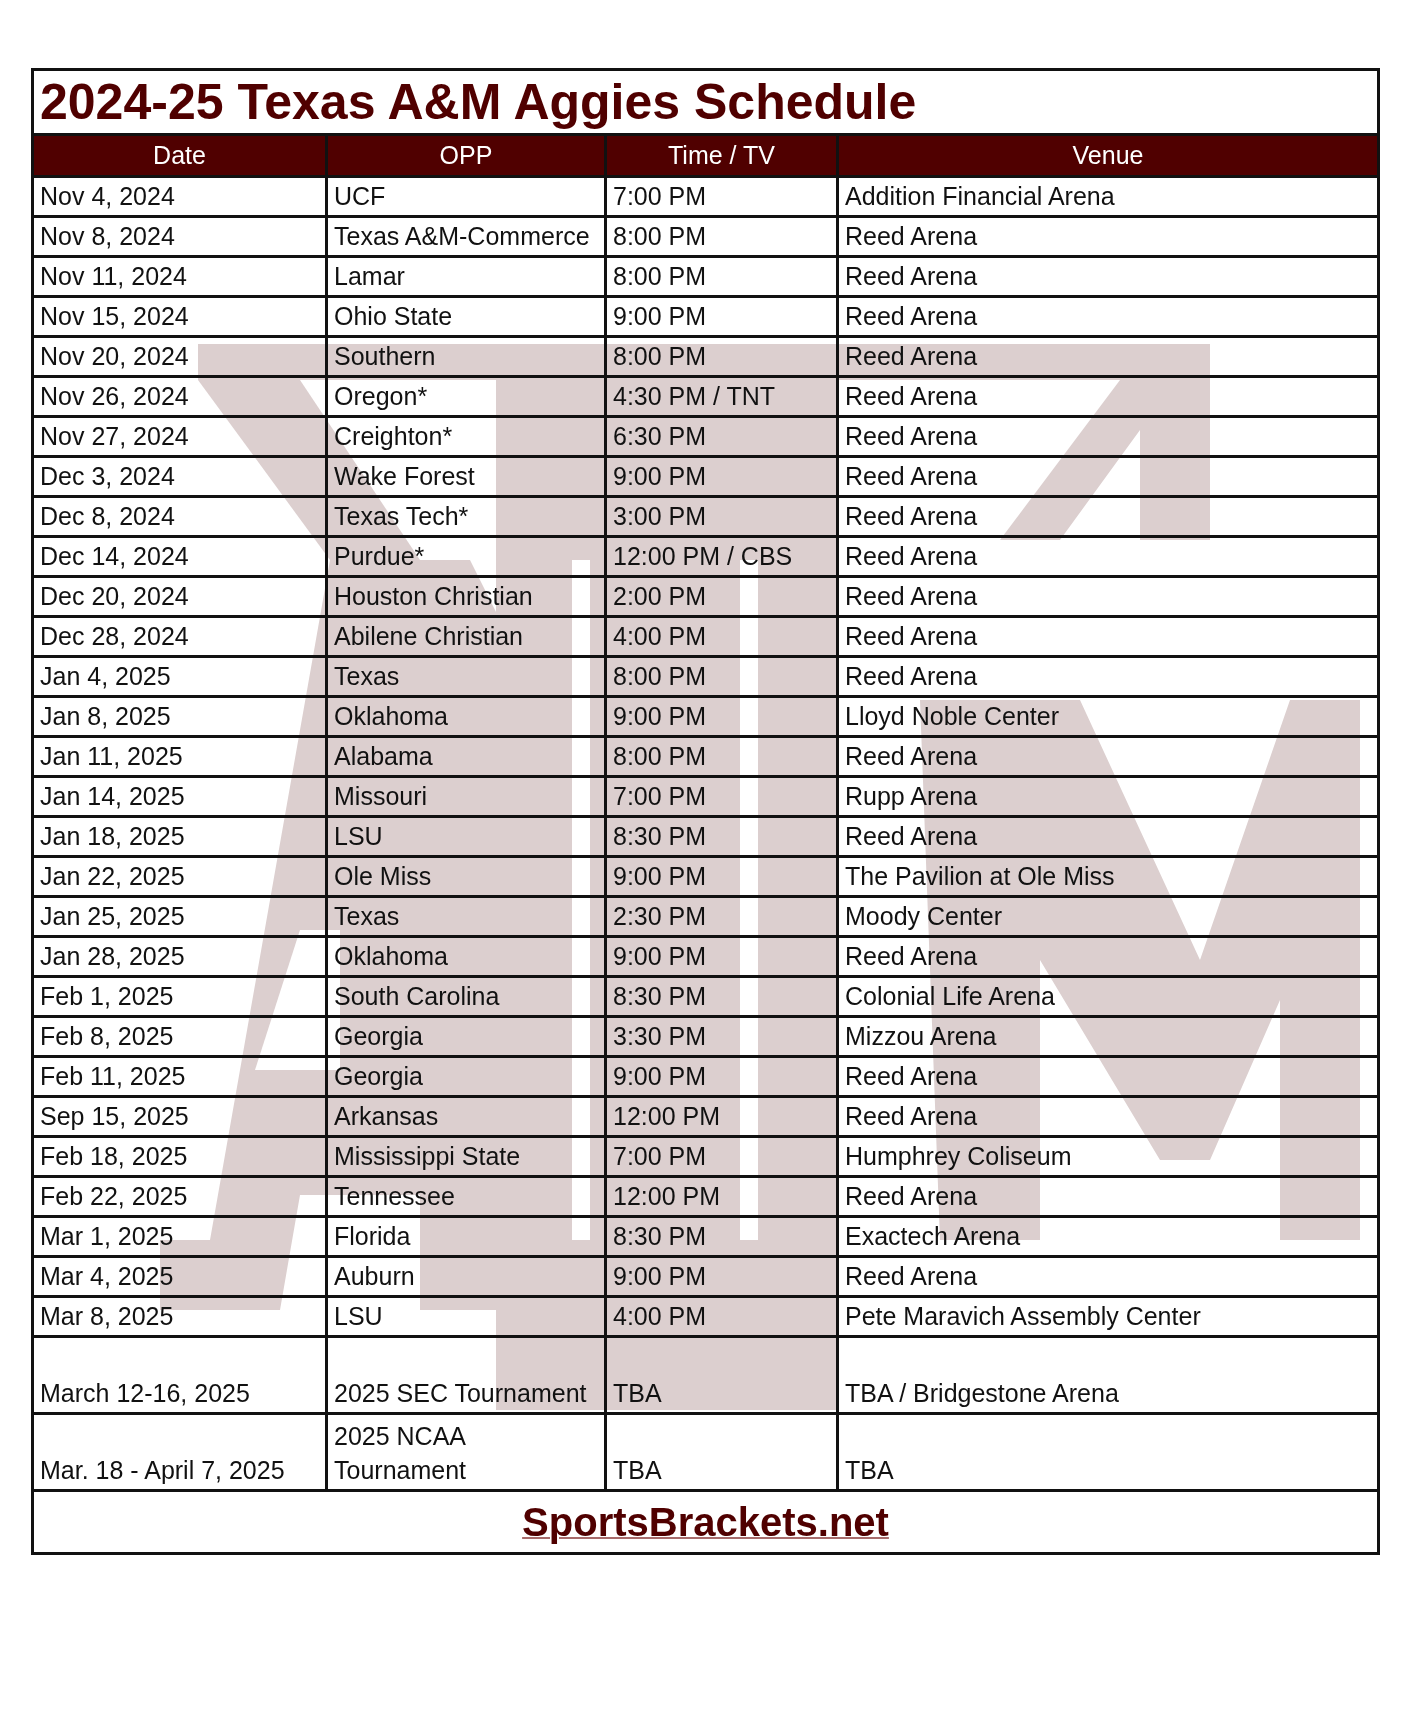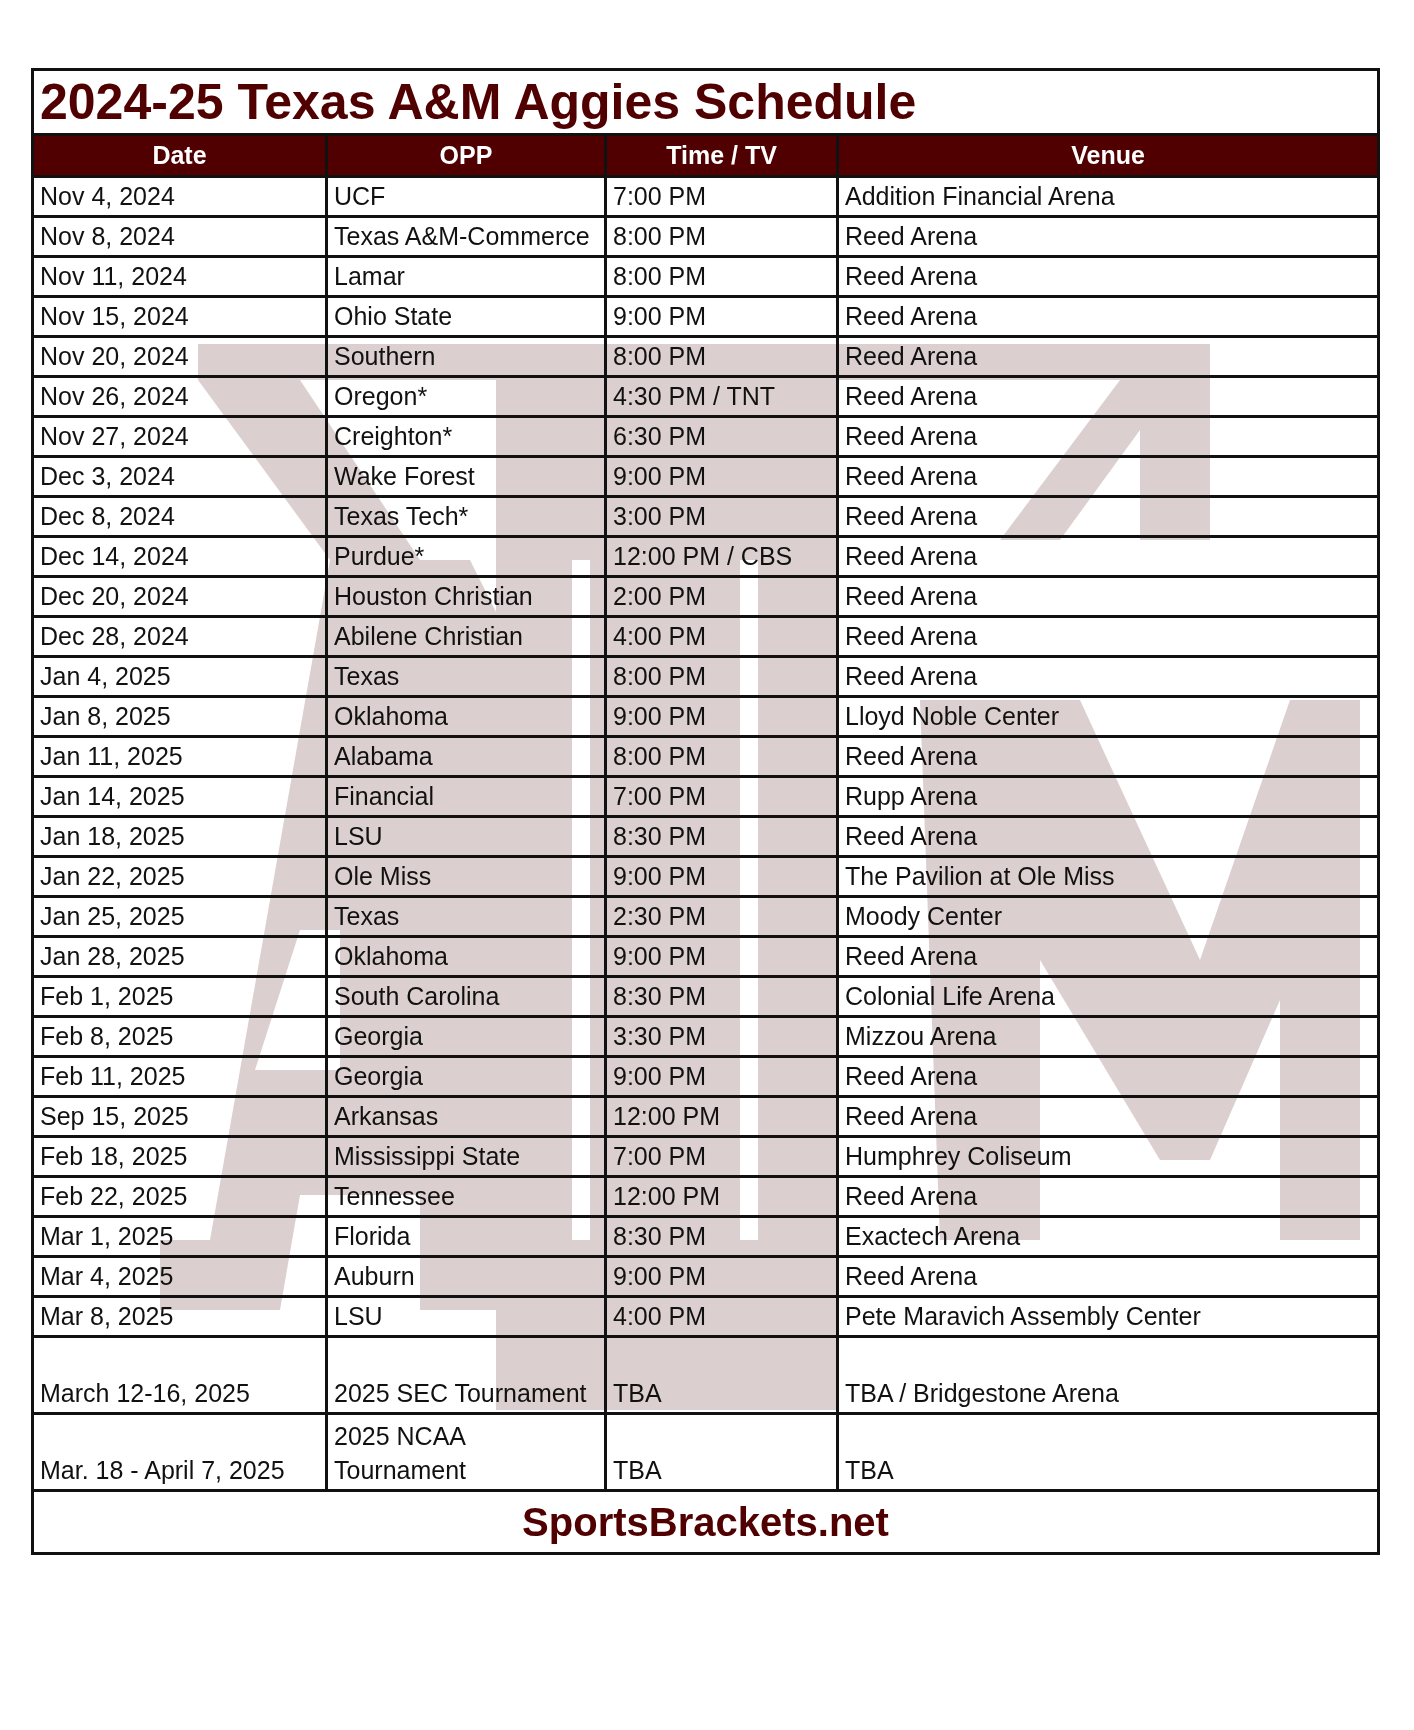--- a/index.html
+++ b/index.html
@@ -8,29 +8,29 @@
     .watermark { position: absolute; left: 0; top: 0; width: 1414px; height: 1730px;
                  pointer-events: none; z-index: 1; }
     table.sched { position: absolute; left: 31px; top: 68px; width: 1346px;
                   border-collapse: collapse; table-layout: fixed; z-index: 2;
                   border: 3px solid #111; }
     table.sched td, table.sched th { border: 3px solid #111; padding: 0 6px;
                   white-space: nowrap; overflow: hidden; }
     .title-cell { height: 62px; text-align: left; background: #fff;
                   color: #500000; font-weight: bold; font-size: 50px; line-height: 62px;
                   padding: 0; }
-    .head-row th { background: #500000; color: #ffffff; font-weight: bold;
+    .head-row th { background: #500000; color: #ffffff; font-weight: normal;
                    font-size: 25px; height: 39px; text-align: center; }
     .data-row td { height: 37px; font-size: 25px; color: #111; background: transparent;
                    line-height: 37px; vertical-align: middle; }
     .data-row.tall td { height: 72px; line-height: 34px; vertical-align: bottom;
                         white-space: normal; padding-bottom: 2px; }
     .footer-cell { height: 60px; text-align: center; background: #fff; padding: 0; }
     .footer-link { color: #500000; font-weight: bold; font-size: 40px;
-                   text-decoration-color: #a86b6b;
+                   text-decoration: underline; text-decoration-color: #a86b6b;
                    text-decoration-thickness: 2px; cursor: pointer; }
   </style>
 </head>
 <body>
 
 <svg class="watermark" viewBox="0 0 1414 1730" xmlns="http://www.w3.org/2000/svg">
   <g fill="#dccfcf">
 
     <rect x="198" y="344" width="1012" height="36"></rect>
 
@@ -158,21 +158,21 @@
     <td>Lloyd Noble Center</td>
   </tr>
       <tr class="data-row">
     <td>Jan 11, 2025</td>
     <td>Alabama</td>
     <td>8:00 PM</td>
     <td>Reed Arena</td>
   </tr>
       <tr class="data-row">
     <td>Jan 14, 2025</td>
-    <td>Financial</td>
+    <td>Missouri</td>
     <td>7:00 PM</td>
     <td>Rupp Arena</td>
   </tr>
       <tr class="data-row">
     <td>Jan 18, 2025</td>
     <td>LSU</td>
     <td>8:30 PM</td>
     <td>Reed Arena</td>
   </tr>
       <tr class="data-row">

